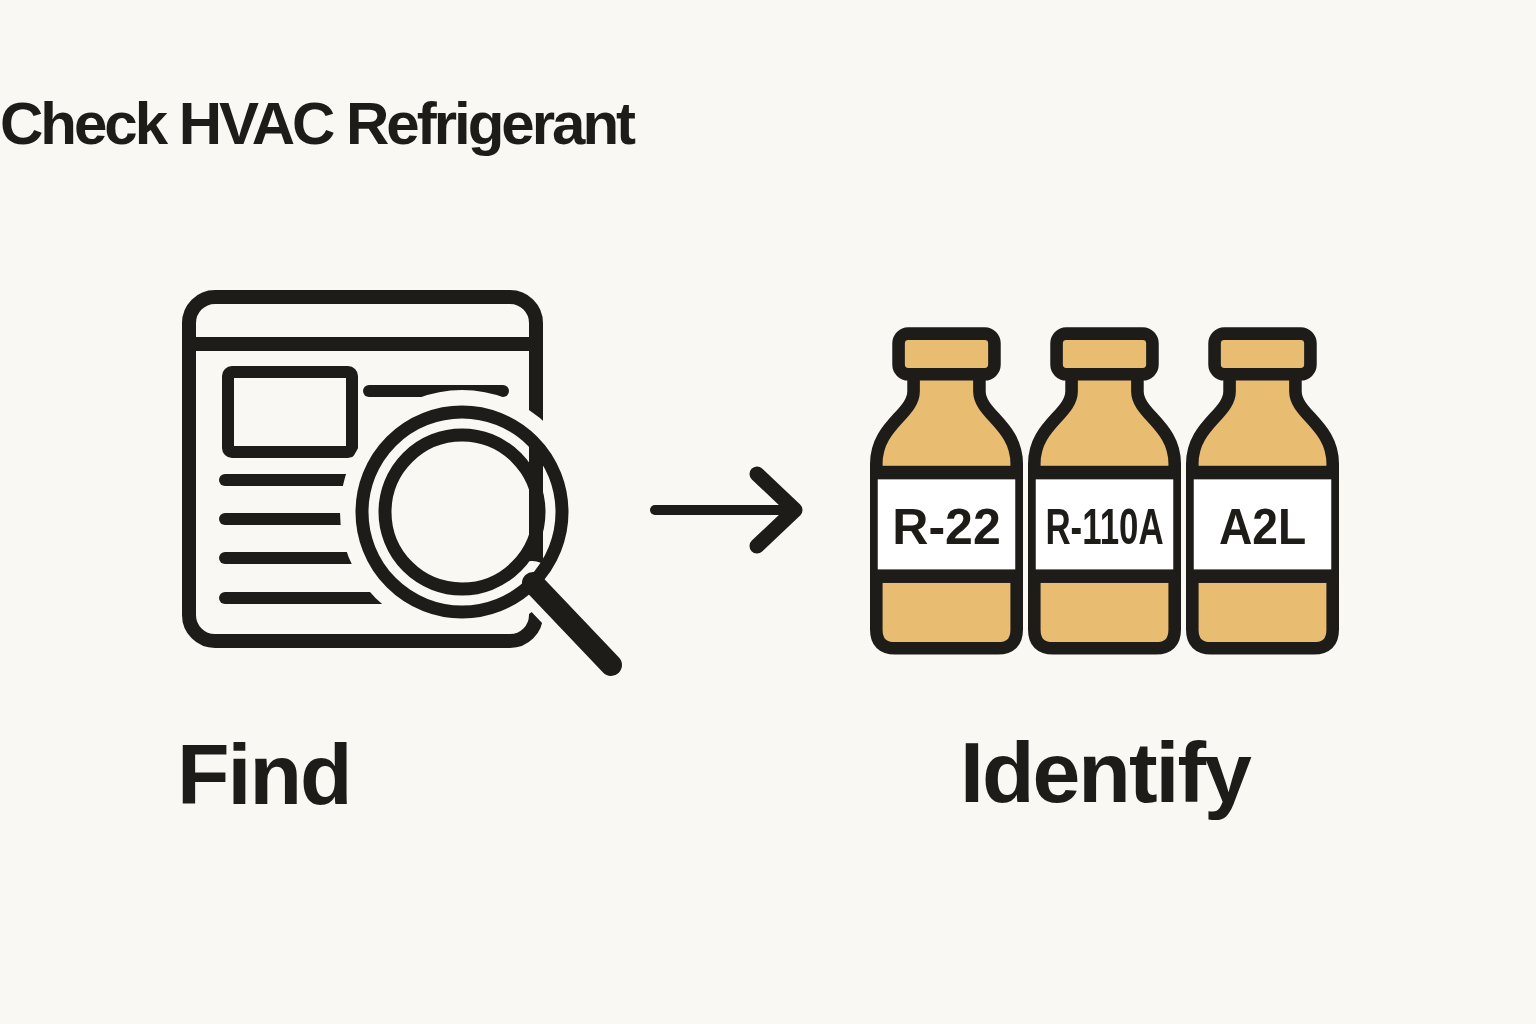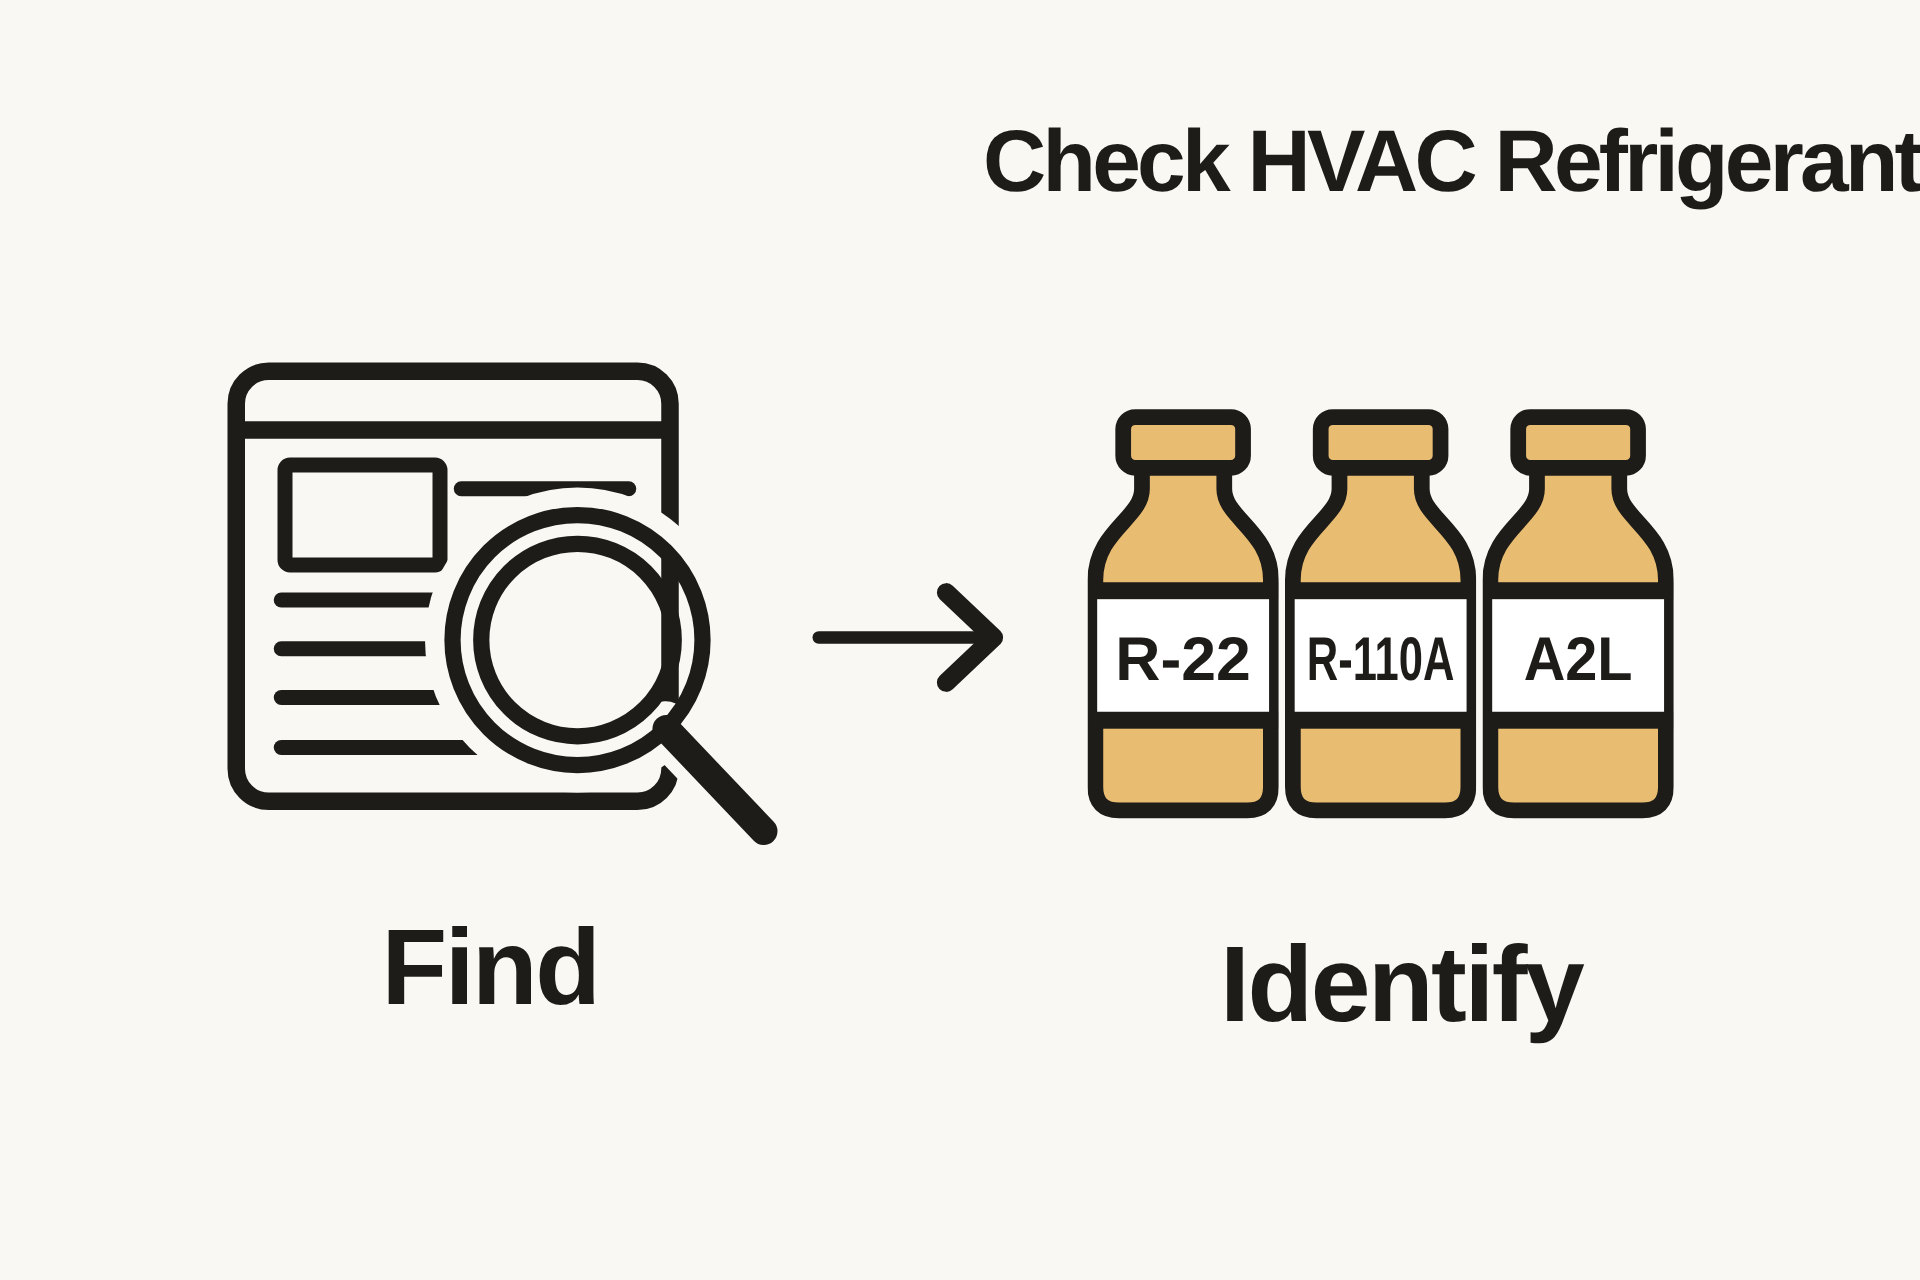--- a/index.html
+++ b/index.html
@@ -14,47 +14,47 @@
     background:var(--background);
     font-family:"Liberation Sans", sans-serif;
     width:1536px;height:1024px;overflow:hidden;
   }
   .stage{
     position:relative;width:1536px;height:1024px;
     background:var(--background);
   }
   .title{
     position:absolute;left:0;top:94px;width:1536px;
-    text-align:right;
-    font-size:70px;font-weight:700;letter-spacing:-3px;
+    text-align:left;
+    font-size:60px;font-weight:700;letter-spacing:-3px;
     color:var(--ink);line-height:1.0;
     margin:0;
   }
   .icon-doc{
     position:absolute;left:180px;top:288px;width:450px;height:395px;
   }
   .icon-arrow{
     position:absolute;left:645px;top:460px;width:165px;height:100px;
   }
   .bottles-row{
     position:absolute;left:870px;top:320px;width:470px;height:340px;
     display:flex;flex-direction:row;gap:5px;align-items:flex-start;
   }
   .bottle{width:153px;height:340px;flex:0 0 auto;}
   .caption-left{
     position:absolute;left:177px;top:727px;width:430px;
-    text-align:center;color:var(--ink);
+    text-align:left;color:var(--ink);
     font-size:86px;font-weight:700;letter-spacing:-2px;line-height:1.1;
     margin:0;
   }
   .caption-right{
     position:absolute;left:770px;top:724px;width:670px;
     text-align:center;color:var(--ink);
     font-size:86px;font-weight:700;letter-spacing:-2px;line-height:1.13;
-    margin:16px;
+    margin:0;
   }
   
   .stroke-ink{stroke:var(--ink);}
   .fill-ink{fill:var(--ink);}
   .fill-tan{fill:var(--bottle-fill);}
   .fill-white{fill:var(--label-background);}
   .stroke-bg{stroke:var(--background);}
   .no-fill{fill:none;}
   .bottle-label-text{
     font-family:"Liberation Sans", sans-serif;

